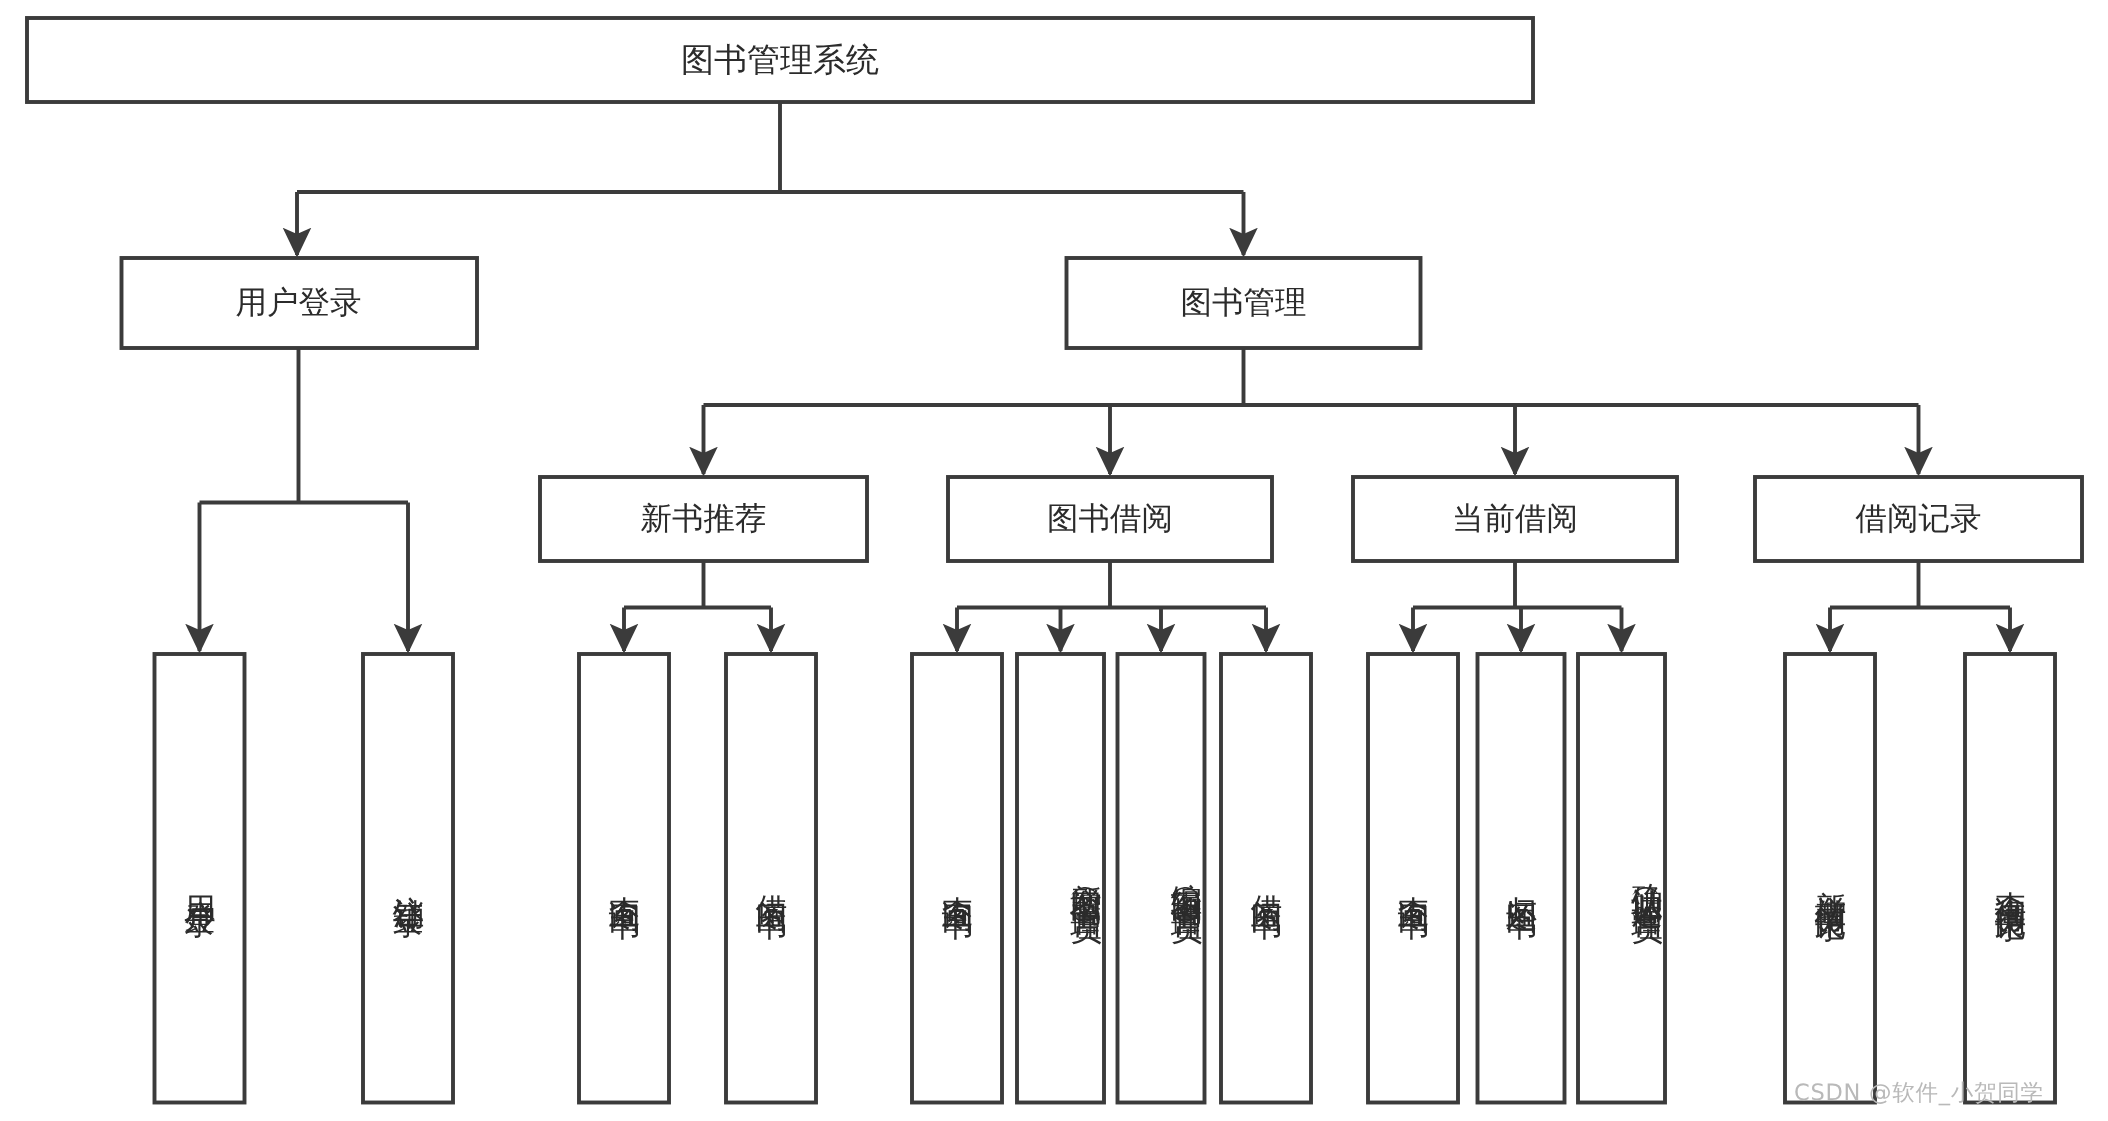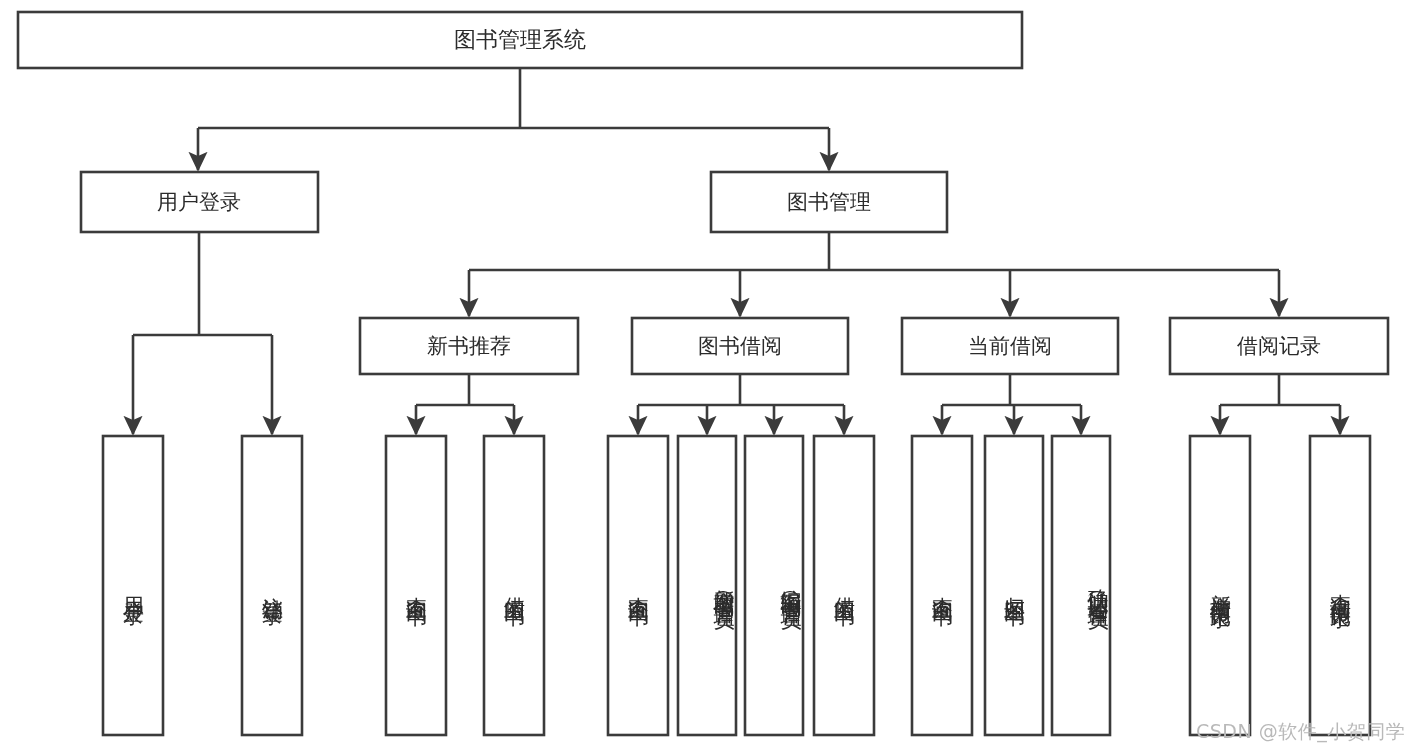--- a/index.html
+++ b/index.html
@@ -62,21 +62,21 @@
     font-size: 21px;
     line-height: 1.18;
     letter-spacing: 3px;
     color: #2b2b2b;
     pointer-events: none;
     white-space: nowrap;
   }
   .watermark {
     position: absolute;
     font-family: "DejaVu Sans", "Liberation Sans", sans-serif;
-    font-size: 19px;
+    font-size: 15px;
     color: #b9b9b9;
     letter-spacing: 0.5px;
     white-space: nowrap;
   }
 </style>
 </head>
 <body>
 
 <div id="diagram-root">
 

